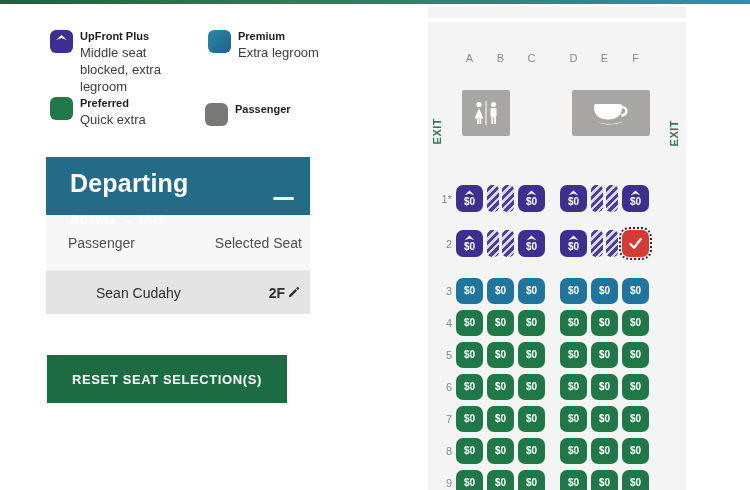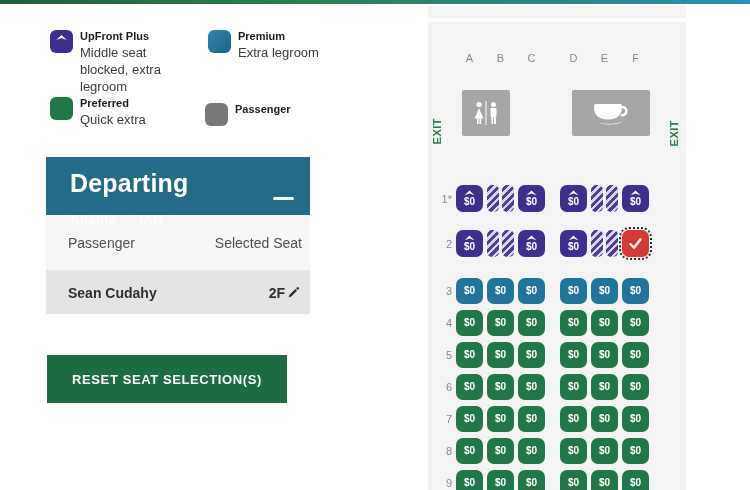--- a/index.html
+++ b/index.html
@@ -32,21 +32,21 @@
   .card-title { font-size:25px; font-weight:800; letter-spacing:0.2px; }
   .card-route { font-size:13px; font-weight:700; margin-top:14px; letter-spacing:0.3px; }
   .route-arrow { font-size:13px; margin:0 5px; }
   .collapse-dash { position:absolute; right:16px; top:40px; width:21px; height:3px;
     background:#fff; border-radius:2px; }
   .table-head { background:#f7f7f7; height:56px; display:flex; align-items:center;
     justify-content:space-between; padding:0 8px 0 22px; border-bottom:1px solid #ededed; }
   .table-head span { font-size:14px; color:#4f4f4f; }
   .pax-row { background:#e4e4e4; height:43px; display:flex; align-items:center;
     justify-content:space-between; padding:0 10px 0 22px; }
-  .pax-name { font-size:14px; font-weight:700; color:#2f2f2f; }
+  .pax-name { font-size:14px; font-weight:400; color:#2f2f2f;margin-left:28px; }
   .pax-seat { font-size:14px; font-weight:800; color:#2f2f2f; display:flex; align-items:center; }
   .pencil { margin-left:2px; }
 
   .reset-btn { position:absolute; left:47px; top:355px; width:240px; height:48px;
     background:#1d6b42; color:#fff; border:none; font-family:"Liberation Sans",sans-serif;
     font-size:13px; font-weight:800; letter-spacing:0.6px; cursor:pointer; }
   .footnote { position:absolute; left:47px; top:412px; font-size:11px; color:#222; }
 
   
   .map-strip { position:absolute; left:428px; top:6px; width:258px; height:12px; background:#f4f4f4; }

